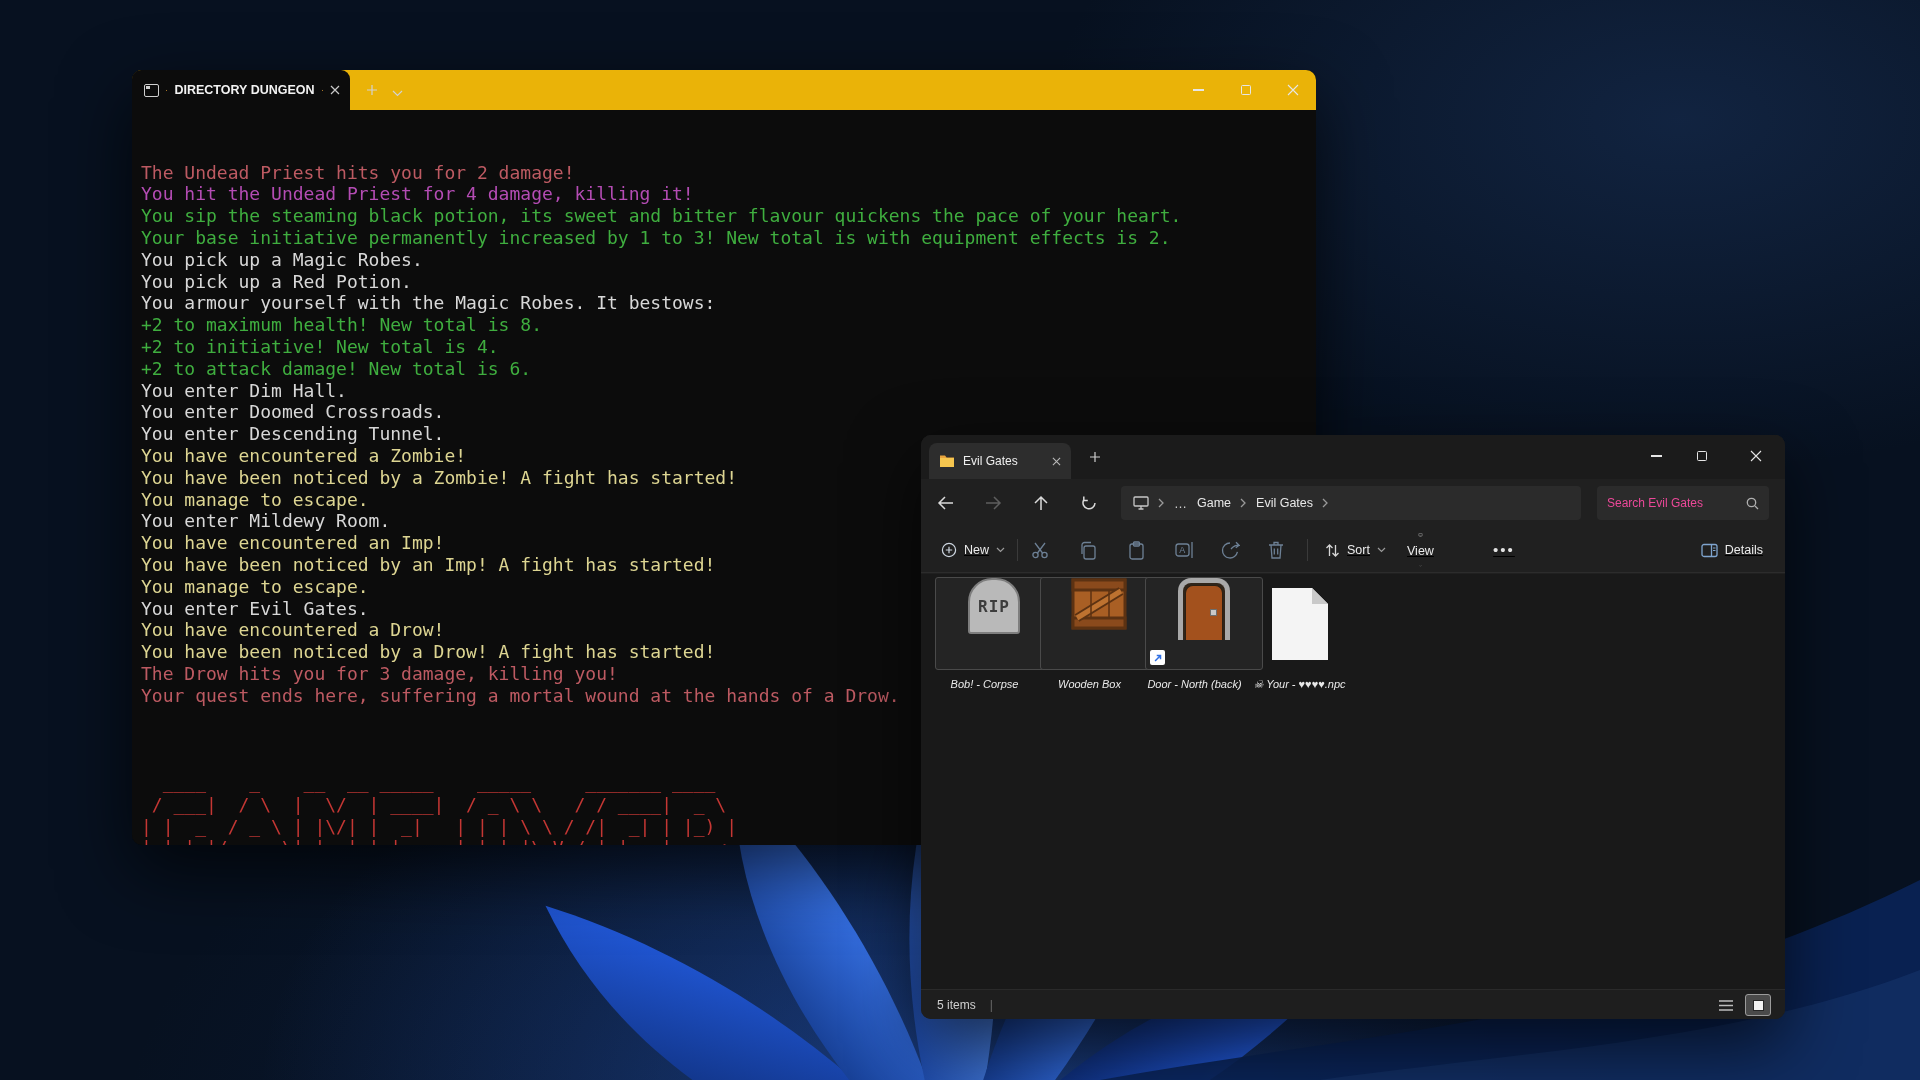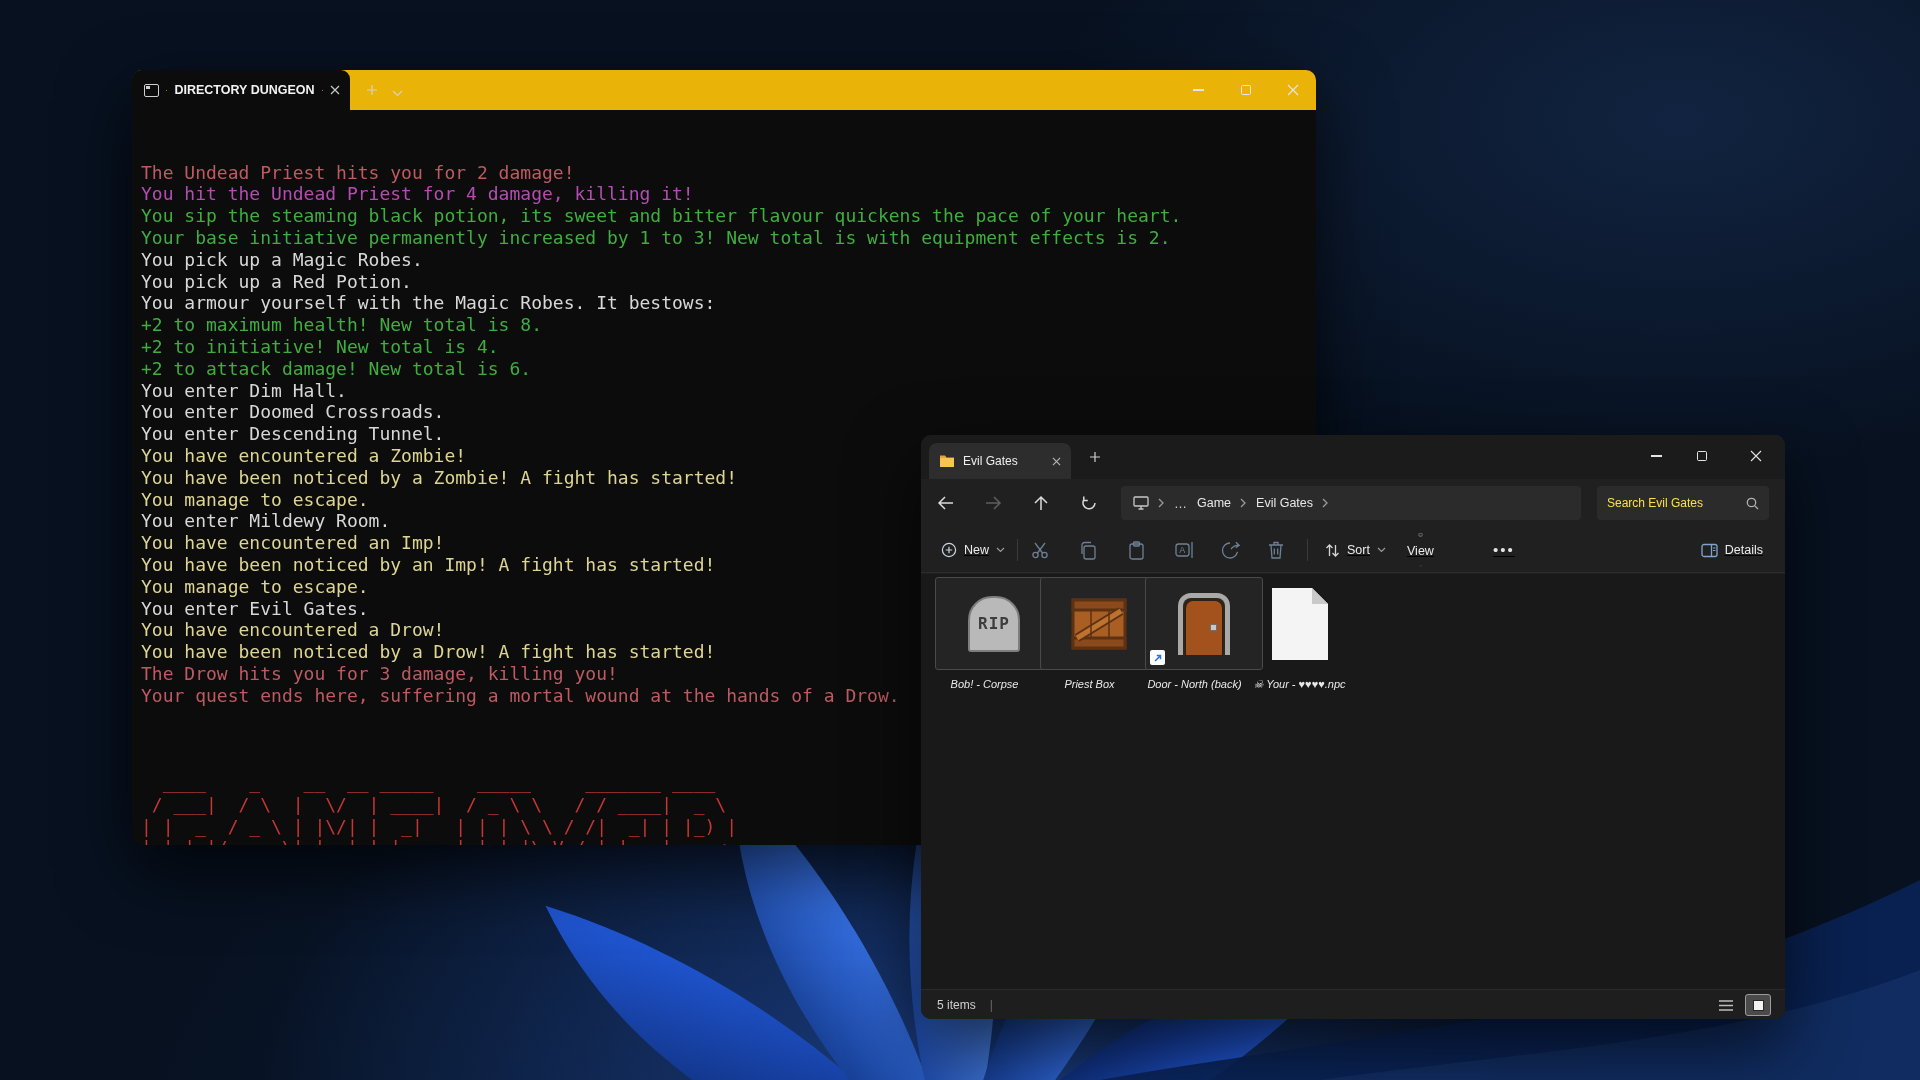--- a/index.html
+++ b/index.html
@@ -51,39 +51,39 @@
 
   .e-nav { position:absolute; left:0; top:44px; right:0; height:48px; }
   .nav-btn { position:absolute; top:10px; width:28px; height:28px; display:flex; align-items:center; justify-content:center; border-radius:4px; }
   .nb-back{ left:10px; } .nb-fwd{ left:58px; } .nb-up{ left:106px; } .nb-refresh{ left:154px; }
   .addr { position:absolute; left:200px; top:7px; width:460px; height:34px; background:#2b2b2b; border-radius:4px;
     display:flex; align-items:center; gap:9px; padding:0 12px; }
   .crumb { color:#e8e8e8; font-size:12.5px; white-space:nowrap; }
   .crumb-dots { color:#d0d0d0; font-size:13px; letter-spacing:1px; }
   .search { position:absolute; left:676px; top:7px; width:172px; height:34px; background:#2b2b2b; border-radius:4px;
     display:flex; align-items:center; padding:0 10px; }
-  .search-ph { color:#fde047; font-size:12px; flex:1; }
+  .search-ph { color:#ec4899; font-size:12px; flex:1; }
 
   .e-toolbar { position:absolute; left:0; top:92px; right:0; height:46px; border-bottom:1px solid #2c2c2c; }
   .tb-btn { position:absolute; top:6px; height:34px; display:flex; align-items:center; justify-content:center; gap:7px; border-radius:4px;text-decoration:underline; }
   .tb-icon-btn { width:36px; }
   .tb-label { color:#ececec; font-size:12.5px; }
   .tb-sep { position:absolute; top:12px; width:1px; height:22px; background:#3a3a3a; }
   .b-new{ left:12px; padding:0 8px; } .sep1{ left:96px; }
   .b-cut{ left:101px; } .b-copy{ left:149px; } .b-paste{ left:197px; } .b-rename{ left:245px; } .b-share{ left:291px; } .b-trash{ left:337px; }
   .sep2{ left:386px; }
   .b-sort{ left:396px; padding:0 8px; } .b-view{ left:478px; padding:0 8px;flex-direction:column; } .b-more{ left:566px; width:34px; }
   .b-details{ right:14px; padding:0 8px; }
   .dots { color:#e2e2e2; font-size:15px; letter-spacing:2px; line-height:10px; }
 
   .e-content { position:absolute; left:0; top:139px; right:0; bottom:30px; background:#191919; }
   .files-grid { position:absolute; left:15px; top:3px; display:flex; gap:8px; }
   .file-tile { width:97px; display:flex; flex-direction:column; align-items:center; }
   .thumb { width:118px; height:93px; background:#242424; border:1px solid #4a4a4a; border-radius:3px;
-    position:relative; display:flex; align-items:center; justify-content:center;margin-left:19px; }
+    position:relative; display:flex; justify-content:center;margin-left:19px; }
   .plain { width:95px; height:93px; position:relative; display:flex; align-items:center; justify-content:center; }
   .file-label { margin-top:7px; font-size:11px; line-height:15px; color:#e9e9e9; max-width:97px; word-wrap:break-word;font-style:italic; }
 
   .tombstone { width:52px; height:56px; background:#b9b9b9; border:2px solid #7e7e7e;
     border-radius:24px 24px 3px 3px; display:flex; align-items:center; justify-content:center; }
   .rip { font:bold 16px "DejaVu Sans Mono", monospace; color:#3d3d3d; letter-spacing:1px; }
   .door-frame { width:52px; height:62px; border:5px solid #a9a9a9; border-bottom:none; border-radius:13px 13px 0 0;
     position:relative; background:#30251a; }
   .door-inner { position:absolute; left:2px; right:2px; top:2px; bottom:0; background:#a3511d;
     border:1.5px solid #2c2014; border-bottom:none; border-radius:8px 8px 0 0; }
@@ -372,21 +372,21 @@
             <div class="thumb">
       <svg width="56" height="52" viewBox="0 0 56 52">
         <rect x="2" y="2" width="52" height="48" fill="#a95f24" stroke="#5c3212" stroke-width="3"></rect>
         <rect x="2" y="2" width="52" height="10" fill="#8a4a1c" stroke="#5c3212" stroke-width="3"></rect>
         <rect x="2" y="40" width="52" height="10" fill="#8a4a1c" stroke="#5c3212" stroke-width="3"></rect>
         <path d="M6 40L50 13" stroke="#5c3212" stroke-width="9"></path>
         <path d="M6 40L50 13" stroke="#bd7230" stroke-width="5"></path>
         <path d="M20 12v28M38 12v28" stroke="#5c3212" stroke-width="1.5"></path>
       </svg>
             </div>
-            <div class="file-label">Priest Box</div>
+            <div class="file-label">Wooden Box</div>
           </div>
           <div class="file-tile">
             <div class="thumb">
       <div class="door-frame">
         <div class="door-inner"></div>
                 <span class="knob"></span>
               </div>
               <span class="shortcut-badge">
   <svg width="10" height="10" viewBox="0 0 12 12">
                   <path d="M2.5 9.5L9 3M4.5 3H9v4.5" fill="none" stroke="#2f6fe4" stroke-width="1.8"></path>

